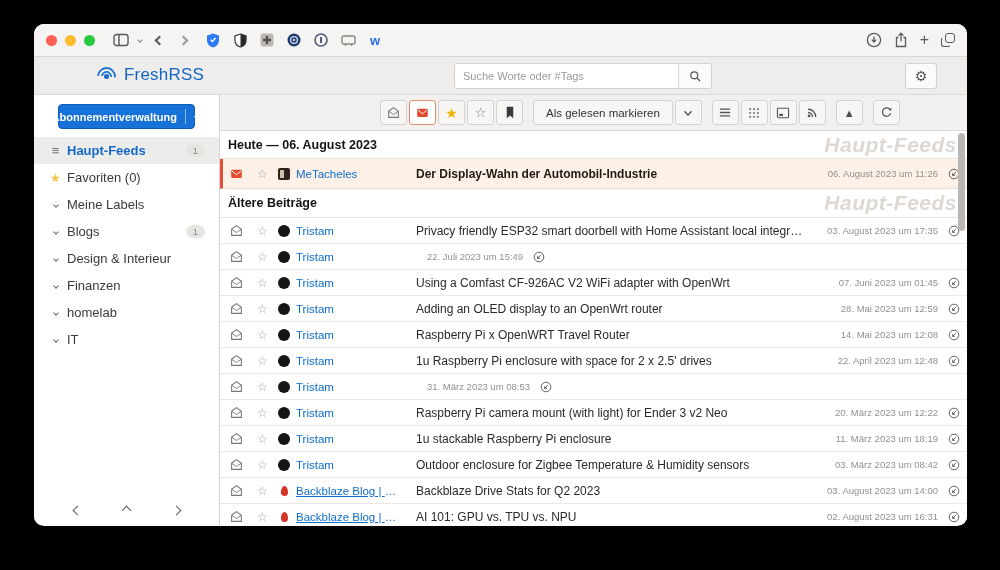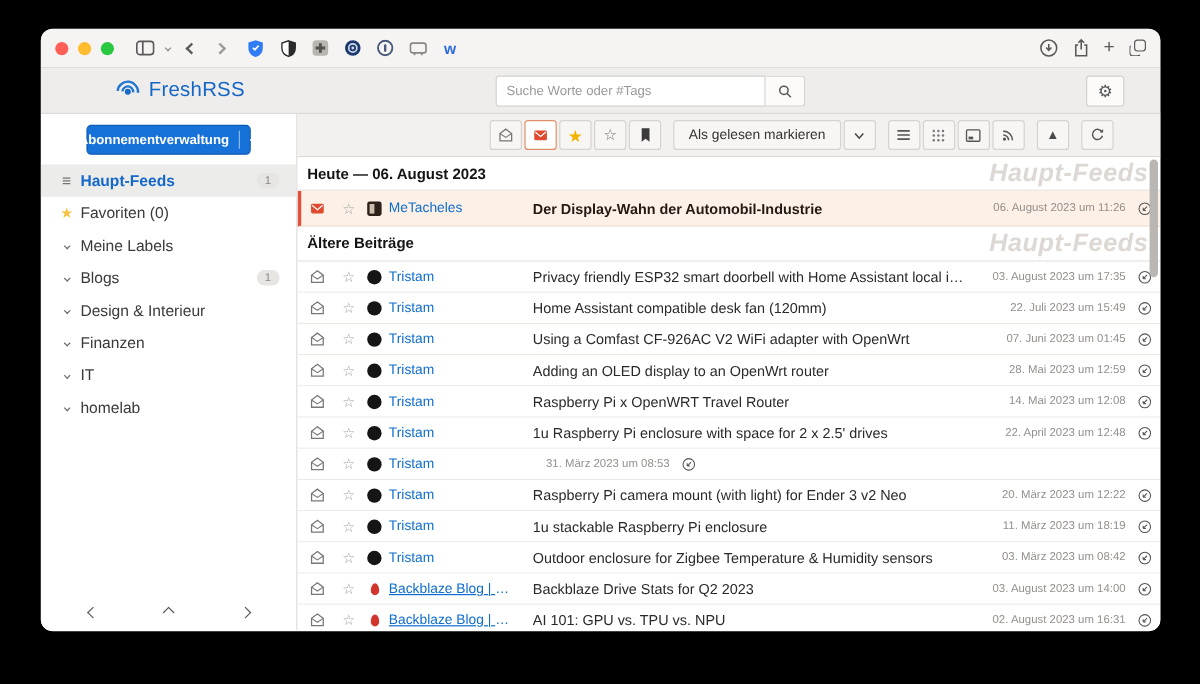--- a/index.html
+++ b/index.html
@@ -31,29 +31,29 @@
 
   
   .app-header { height:38px; background:#eeedeb; border-bottom:1px solid #dcdad7; position:relative; }
   .logo { position:absolute; left:62px; top:7px; display:flex; align-items:center; gap:6px; }
   .logo-mark { position:relative; width:22px; height:22px; }
   .logo-dot { position:absolute; left:8px; top:10px; width:5px; height:5px; border-radius:50%; background:#1668c9; }
   .logo-arc1,.logo-arc2 { position:absolute; border:2px solid #2176d2; border-radius:50%; border-left-color:transparent; border-bottom-color:transparent; transform:rotate(-40deg); }
   .logo-arc1 { left:5px; top:7px; width:11px; height:11px; }
   .logo-arc2 { left:1px; top:3px; width:19px; height:19px; }
   .logo-text { font-size:17px; color:#1467c6; letter-spacing:.2px; }
-  .searchwrap { position:absolute; left:379px; top:6px; display:flex; }
+  .searchwrap { position:absolute; left:420px; top:6px; display:flex; }
   .search-input { width:225px; height:26px; border:1px solid #d4d1ce; background:#fff; border-radius:3px 0 0 3px; font-size:11px; padding:0 8px; color:#333; }
   .search-input::placeholder { color:#9a9a9a; }
   .search-btn { width:33px; height:26px; border:1px solid #d4d1ce; border-left:none; background:#fcfbfa; border-radius:0 3px 3px 0; display:flex; align-items:center; justify-content:center; cursor:pointer; }
   .gear-btn { position:absolute; right:30px; top:6px; width:32px; height:26px; border:1px solid #d4d1ce; background:#fcfbfa; border-radius:3px; display:flex; align-items:center; justify-content:center; font-size:14px; color:#555; }
 
   
   .app-body { display:flex; height:430px; }
-  .sidebar { width:214px; background:#fff; border-right:1px solid #d6d3d0; position:relative; flex:none; }
+  .sidebar { width:186px; background:#fff; border-right:1px solid #d6d3d0; position:relative; flex:none; }
   .manage-btn { margin:9px auto 8px; width:137px; height:25px; background:#1672d9; border:1px solid #0f5cb4; border-radius:4px; color:#fff; font-size:11px; font-weight:bold; display:flex; align-items:center; justify-content:center; cursor:pointer; }
   .manage-btn .plus { margin-left:8px; padding-left:8px; border-left:1px solid rgba(255,255,255,.5); font-size:13px; }
   .side-item { height:27px; display:flex; align-items:center; padding:0 14px 0 15px; font-size:13px; color:#3a3a3a; cursor:pointer; }
   .side-item .icon { width:13px; margin-right:5px; display:flex; align-items:center; justify-content:center; flex:none; }
   .side-item.active { background:#ececea; color:#1568cb; font-weight:bold; }
   .side-item .ham { font-size:13px; color:#777; font-weight:normal; }
   .side-item .star { color:#f6c344; font-size:12px; }
   .badge { margin-left:auto; background:#e7e5e2; color:#8a8a8a; font-size:9.5px; padding:1px 7px; border-radius:8px; font-weight:normal; }
   .side-pager { position:absolute; bottom:0; left:0; right:0; height:30px; display:flex; align-items:center; justify-content:space-between; padding:0 32px; }
   .side-pager .pg { width:22px; height:22px; display:flex; align-items:center; justify-content:center; cursor:pointer; }
@@ -240,27 +240,27 @@
       <div class="side-item">
         <span class="icon">
               <i class="chev small" style="border-color:#6a6a6a"></i>
             </span>
         <span>Finanzen</span>
       </div>
       <div class="side-item">
         <span class="icon">
               <i class="chev small" style="border-color:#6a6a6a"></i>
             </span>
-        <span>IT</span>
+        <span>homelab</span>
       </div>
       <div class="side-item">
         <span class="icon">
               <i class="chev small" style="border-color:#6a6a6a"></i>
             </span>
-        <span>homelab</span>
+        <span>IT</span>
       </div>
       <div class="side-pager">
         <span class="pg">
               <i class="chev left" style="border-width:1.5px"></i>
             </span>
         <span class="pg">
               <i class="chev up" style="border-width:1.5px"></i>
             </span>
         <span class="pg">
               <i class="chev right" style="border-width:1.5px"></i>
@@ -395,21 +395,20 @@
         <div class="row">
           <span class="ricon">
                 <svg width="13" height="13" viewBox="0 0 16 16">
                   <path d="M2 6.5 L8 2 L14 6.5 V14 H2 Z" fill="none" stroke="#777" stroke-width="1.3"></path>
                   <path d="M2 6.5 L8 10.5 L14 6.5" fill="none" stroke="#777" stroke-width="1.1"></path>
                 </svg>
               </span>
           <span class="rstar">☆</span>
           <span class="fav fav-tristam"></span>
           <a class="feed">Tristam</a>
-          <span class="rtitle">Home Assistant compatible desk fan (120mm)</span>
           <span class="rdate">22. Juli 2023 um 15:49</span>
           <span class="rshare">
                 <svg width="12" height="12" viewBox="0 0 16 16">
                   <circle cx="8" cy="8" r="6.4" fill="none" stroke="#555" stroke-width="1.2"></circle>
                   <path d="M10.5 5.5 L6.2 9.8 M6.2 9.8 h3 M6.2 9.8 v-3" stroke="#555" stroke-width="1.2" fill="none"></path>
                 </svg>
               </span>
         </div>
 
         <div class="row">

